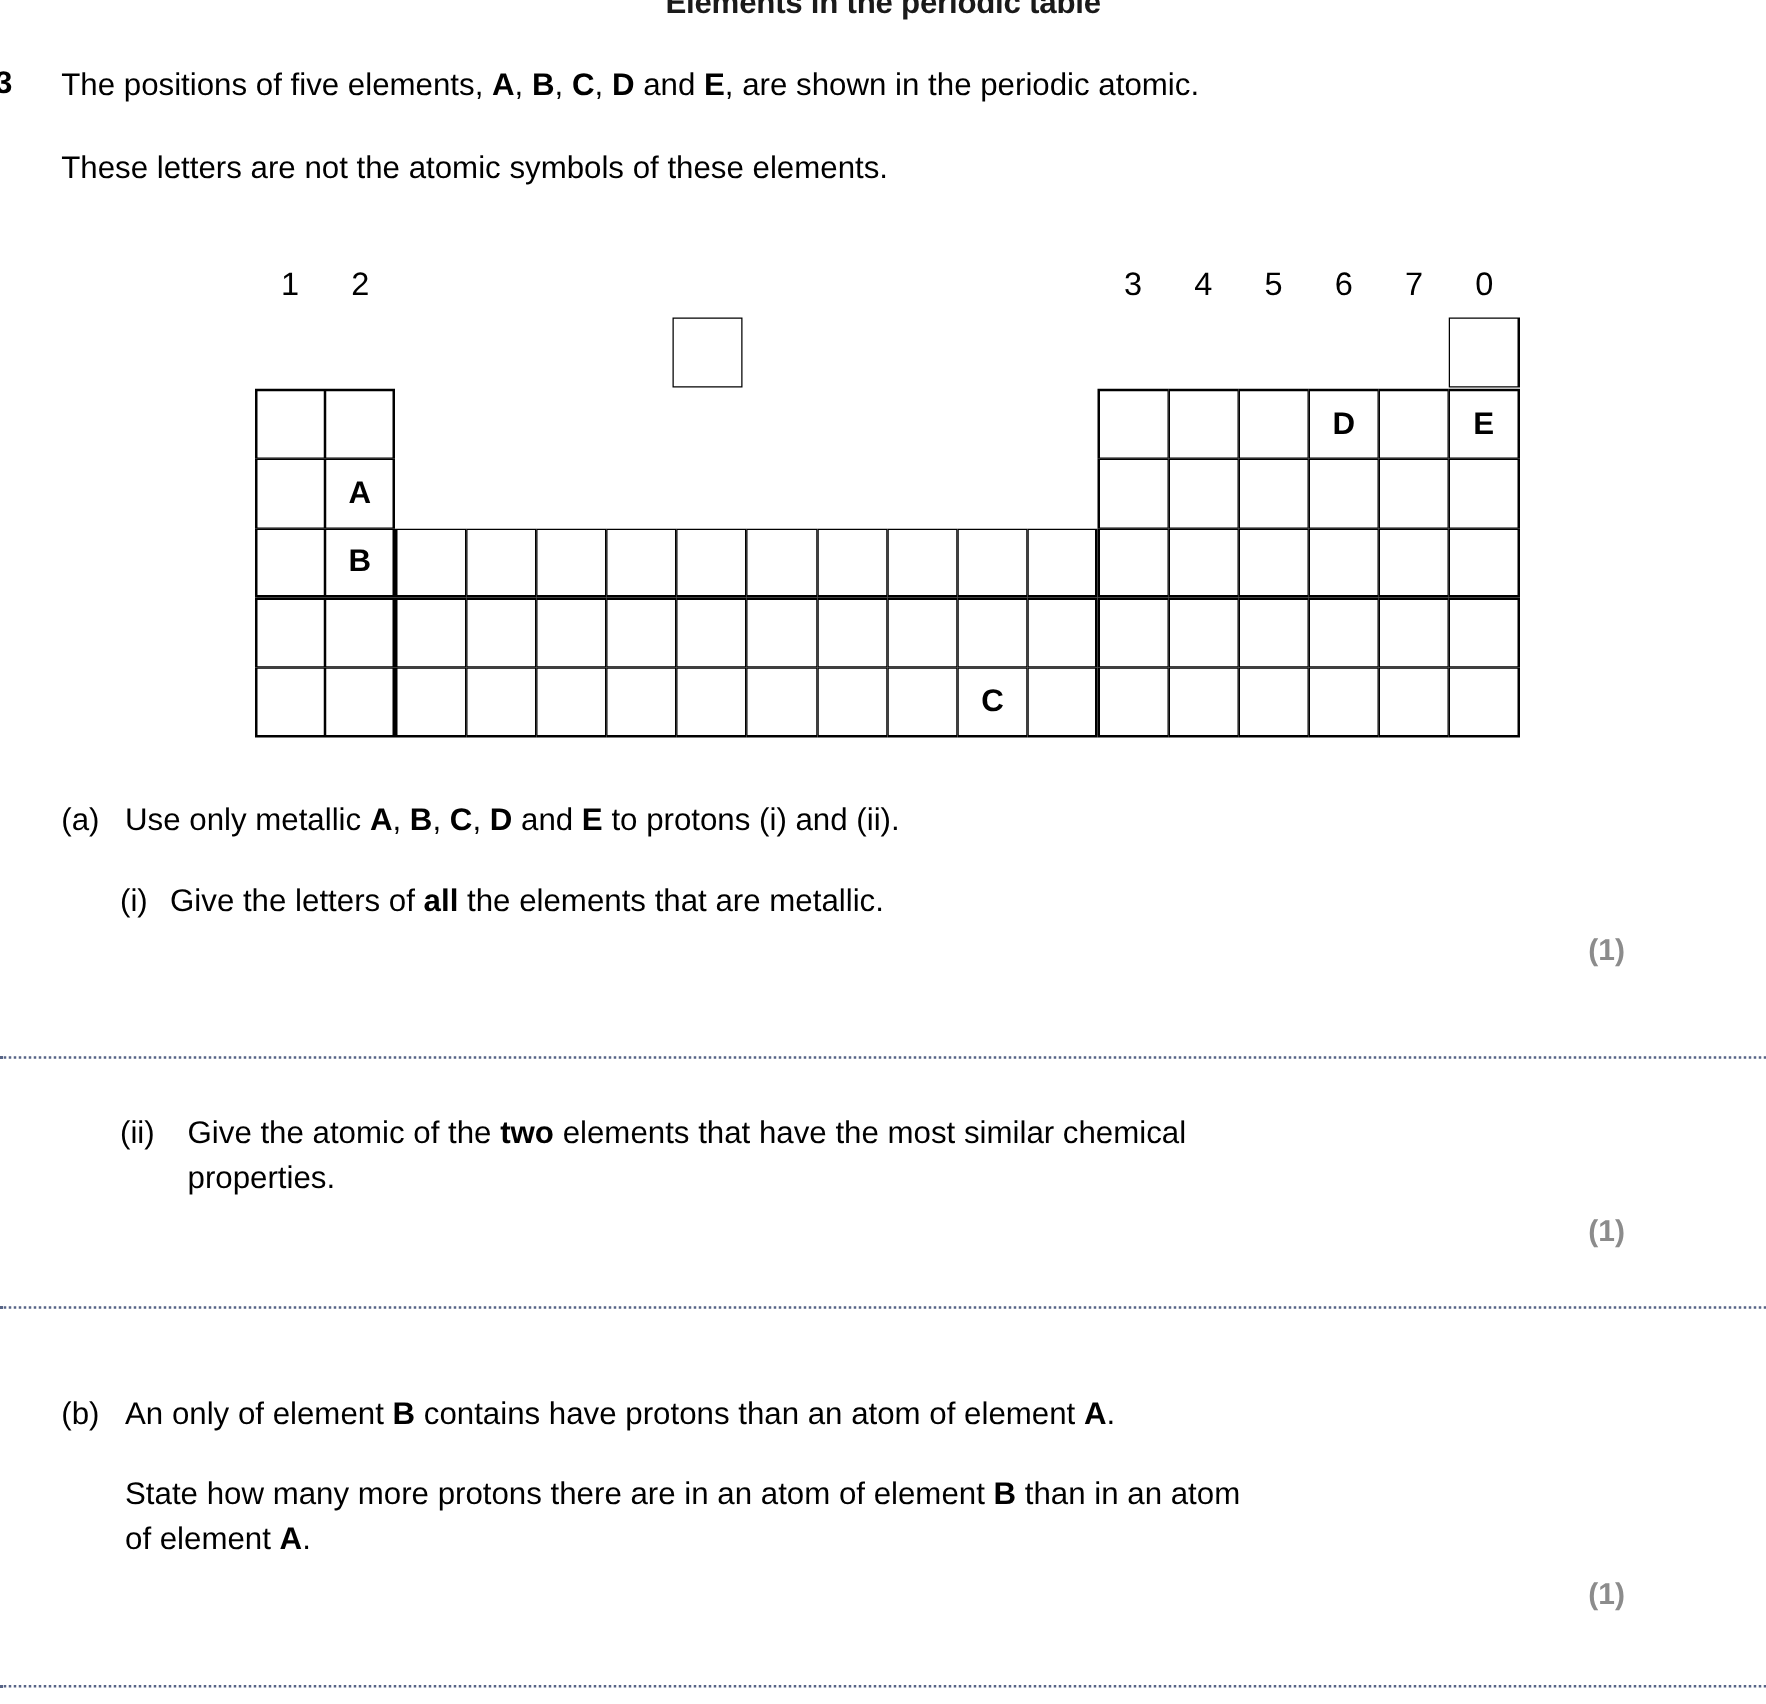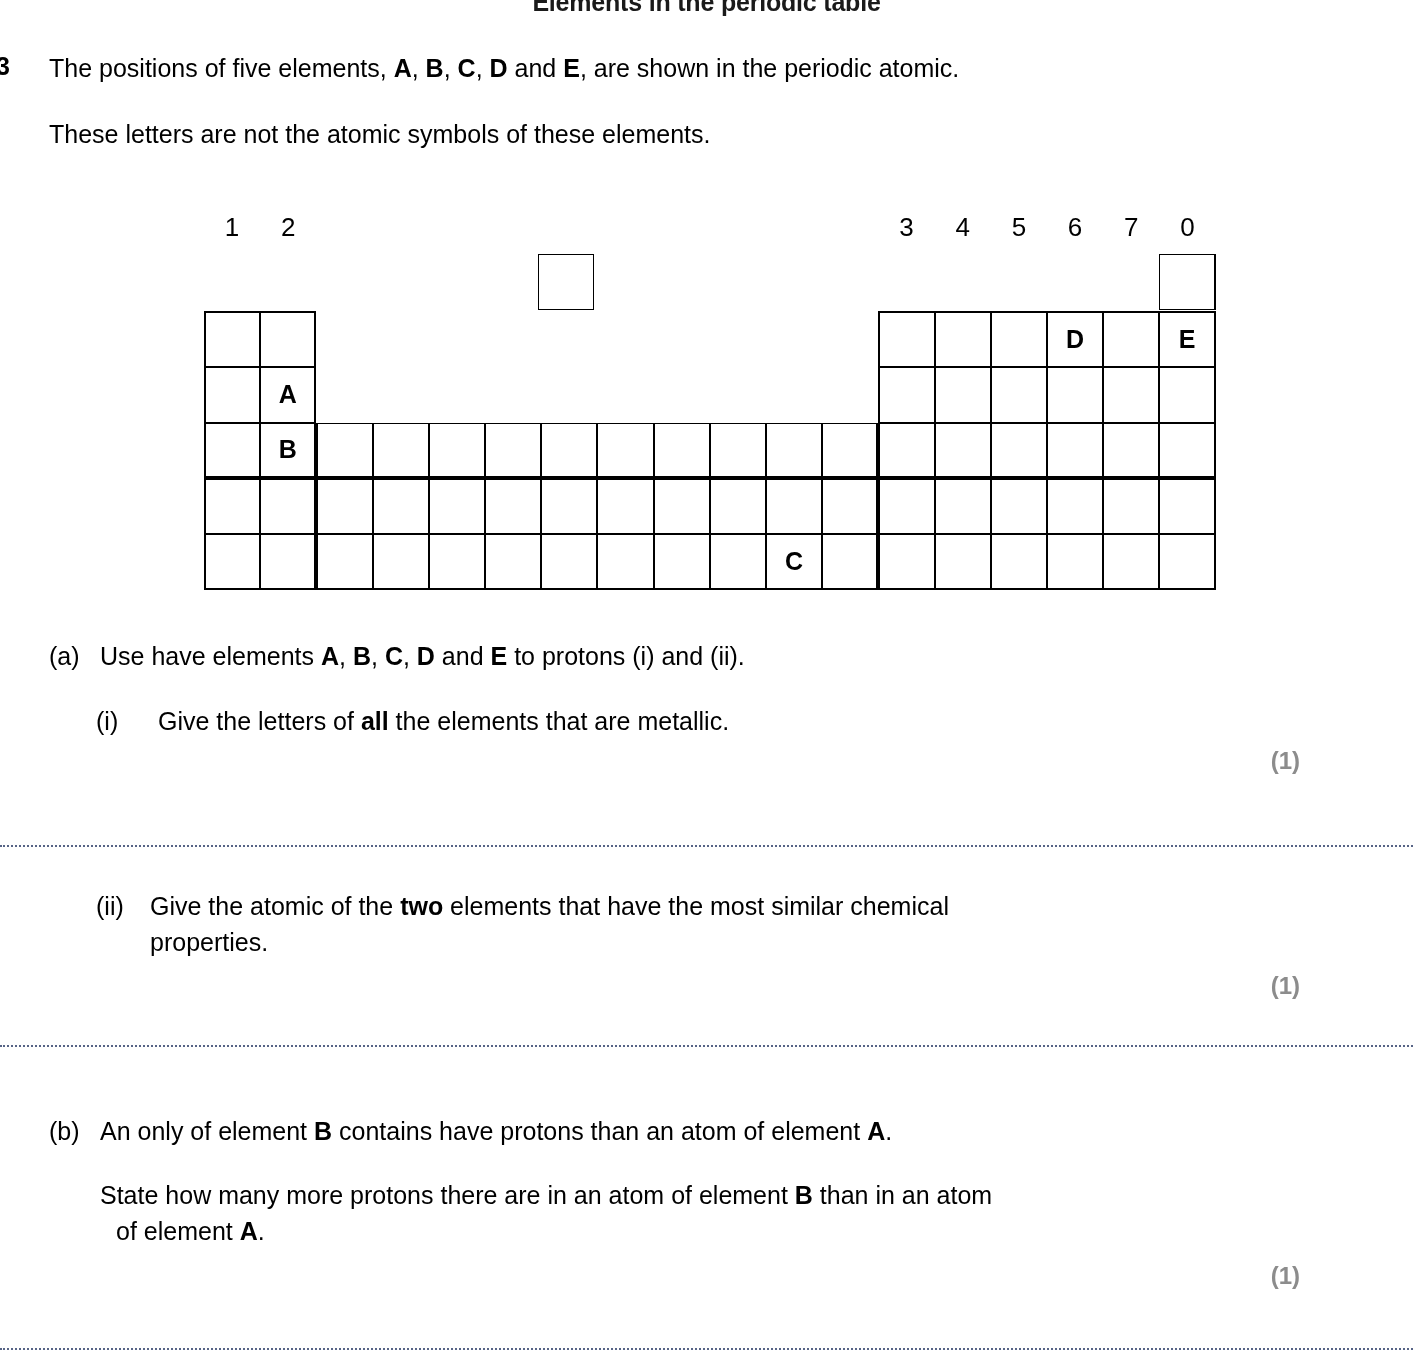--- a/index.html
+++ b/index.html
@@ -221,42 +221,42 @@
       <div class="grp-label" style="left: 947.7px; top: 212px;">4</div>
       <div class="grp-label" style="left: 1003.9px; top: 212px;">5</div>
       <div class="grp-label" style="left: 1060.1px; top: 212px;">6</div>
       <div class="grp-label" style="left: 1116.3px; top: 212px;">7</div>
       <div class="grp-label" style="left: 1172.5px; top: 212px;">0</div>
     </div>
 </div>
 
 <div class="part-marker" style="left:49px; top:640px;">(a)</div>
 <div class="part" style="left:100px; top:640px;">
-  <span>Use have elements </span><b>A</b><span>, </span><b>B</b><span>, </span><b>C</b><span>, </span><b>D</b><span> and </span><b>E</b><span> to protons (i) and (ii).</span>
+  <span>Use only metallic </span><b>A</b><span>, </span><b>B</b><span>, </span><b>C</b><span>, </span><b>D</b><span> and </span><b>E</b><span> to protons (i) and (ii).</span>
 </div>
 
 <div class="part-marker" style="left:96px; top:705px;">(i)</div>
-<div class="part" style="left:158px; top:705px;text-align:right;">
+<div class="part" style="left:136px; top:705px;text-align:right;">
   <span>Give the letters of </span><b>all</b><span> the elements that are metallic.</span>
 </div>
 <div class="marks" style="top:747px;">(1)</div>
 <div class="dotted-rule" style="top:845px;"></div>
 
 <div class="part-marker" style="left:96px; top:890px;">(ii)</div>
 <div class="part" style="left:150px; top:890px;">
   <span>Give the atomic of the </span><b>two</b><span> elements that have the most similar chemical</span>
 </div>
 <div class="part" style="left:150px; top:926px;">properties.</div>
 <div class="marks" style="top:972px;">(1)</div>
 <div class="dotted-rule" style="top:1045px;"></div>
 
 <div class="part-marker" style="left:49px; top:1115px;">(b)</div>
 <div class="part" style="left:100px; top:1115px;">
   <span>An only of element </span><b>B</b><span> contains have protons than an atom of element </span><b>A</b><span>.</span>
 </div>
 <div class="part" style="left:100px; top:1179px;text-align:center;">
   <span>State how many more protons there are in an atom of element </span><b>B</b><span> than in an atom</span>
 </div>
-<div class="part" style="left:116px; top:1215px;">
+<div class="part" style="left:100px; top:1215px;">
   <span>of element </span><b>A</b><span>.</span>
 </div>
 <div class="marks" style="top:1262px;">(1)</div>
 <div class="dotted-rule" style="top:1348px;"></div>
 
 </body></html>

